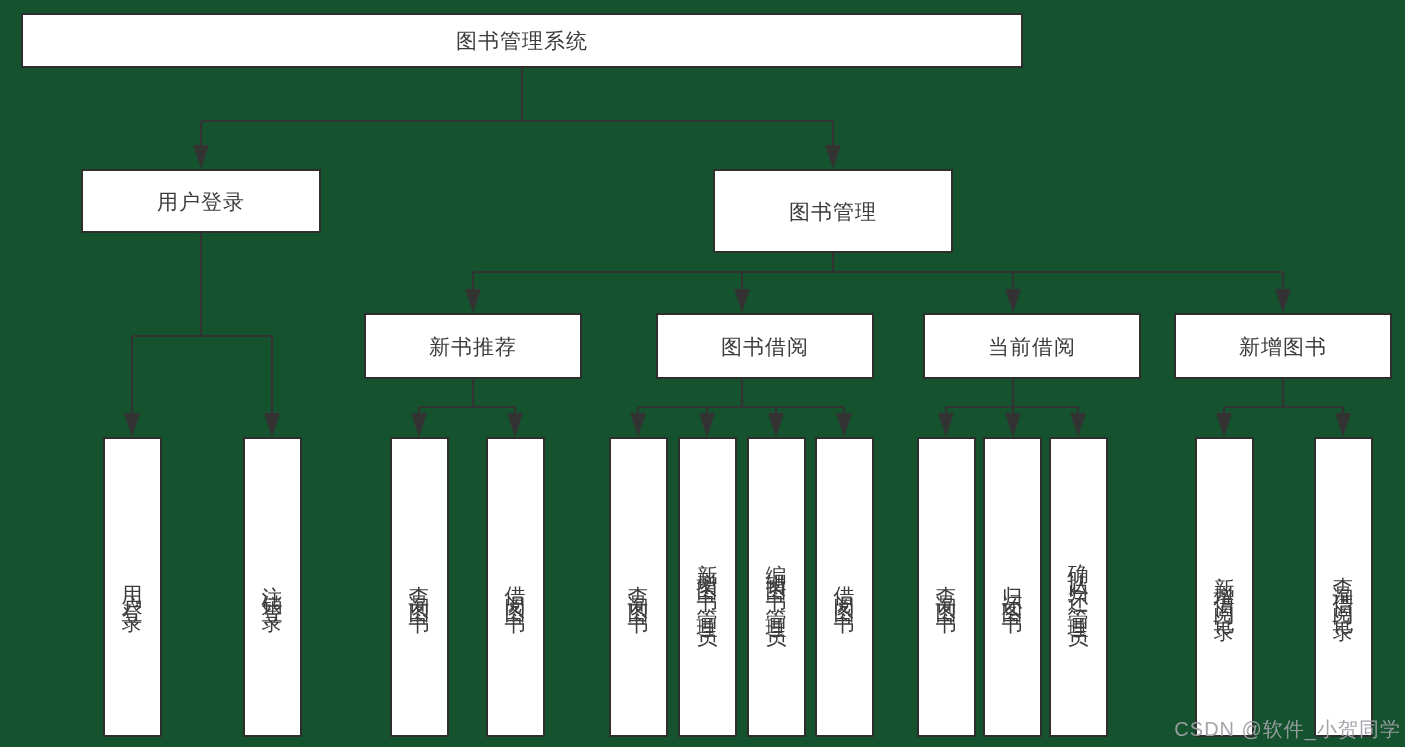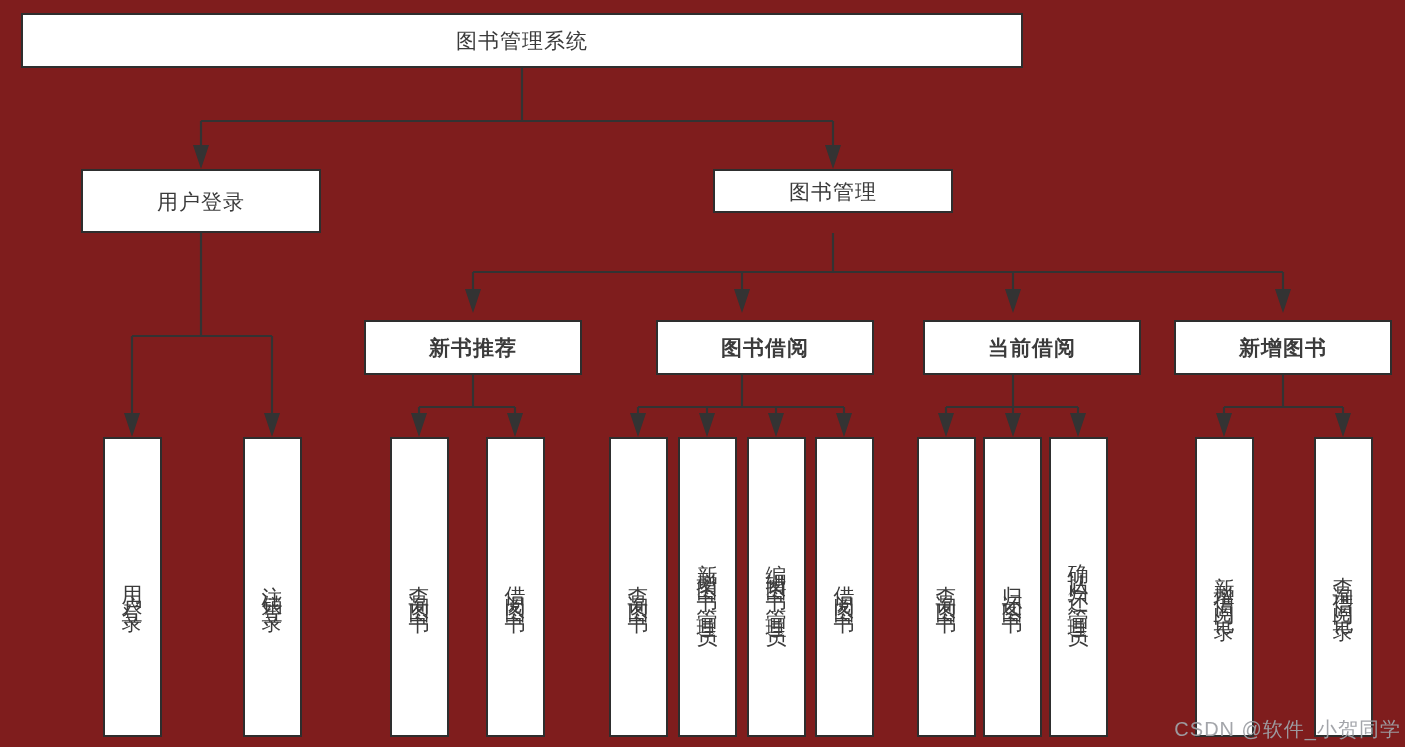--- a/index.html
+++ b/index.html
@@ -1,20 +1,20 @@
 <!DOCTYPE html>
 <html><head>
 <meta charset="utf-8">
 <style>
   html, body { margin: 0; padding: 0; background: #ffffff; }
   .canvas {
     position: relative;
     width: 1405px;
     height: 747px;
-    background: #7f1d1d;
+    background: #14532d;
     font-family: "Liberation Sans", sans-serif;
     overflow: hidden;
   }
   svg.connectors {
     position: absolute;
     left: 0; top: 0;
     width: 1405px; height: 747px;
   }
   .node {
     position: absolute;
@@ -24,22 +24,22 @@
     color: #3b3b3b;
     display: flex;
     align-items: center;
     justify-content: center;
     font-size: 21px;
     line-height: 1;
   }
   .h-node { letter-spacing: 1px; }
   .root-node   { left: 21px;  top: 13px;  width: 1002px; height: 55px; }
   .lvl2-a      { left: 81px;  top: 169px; width: 240px;  height: 64px; }
-  .lvl2-b      { left: 713px; top: 169px; width: 240px;  height: 44px; }
-  .lvl3        { top: 320px;  width: 218px; height: 55px; font-weight: bold; }
+  .lvl2-b      { left: 713px; top: 169px; width: 240px;  height: 84px; }
+  .lvl3        { top: 313px;  width: 218px; height: 66px; }
   .lvl3-a { left: 364px; }
   .lvl3-b { left: 633px; margin-left: 23px; }
   .lvl3-c { left: 904px; margin-left: 19px; }
   .lvl3-d { left: 1174px; }
   .leaf {
     top: 437px;
     width: 59px;
     height: 300px;
     writing-mode: vertical-rl;
     text-orientation: mixed;

